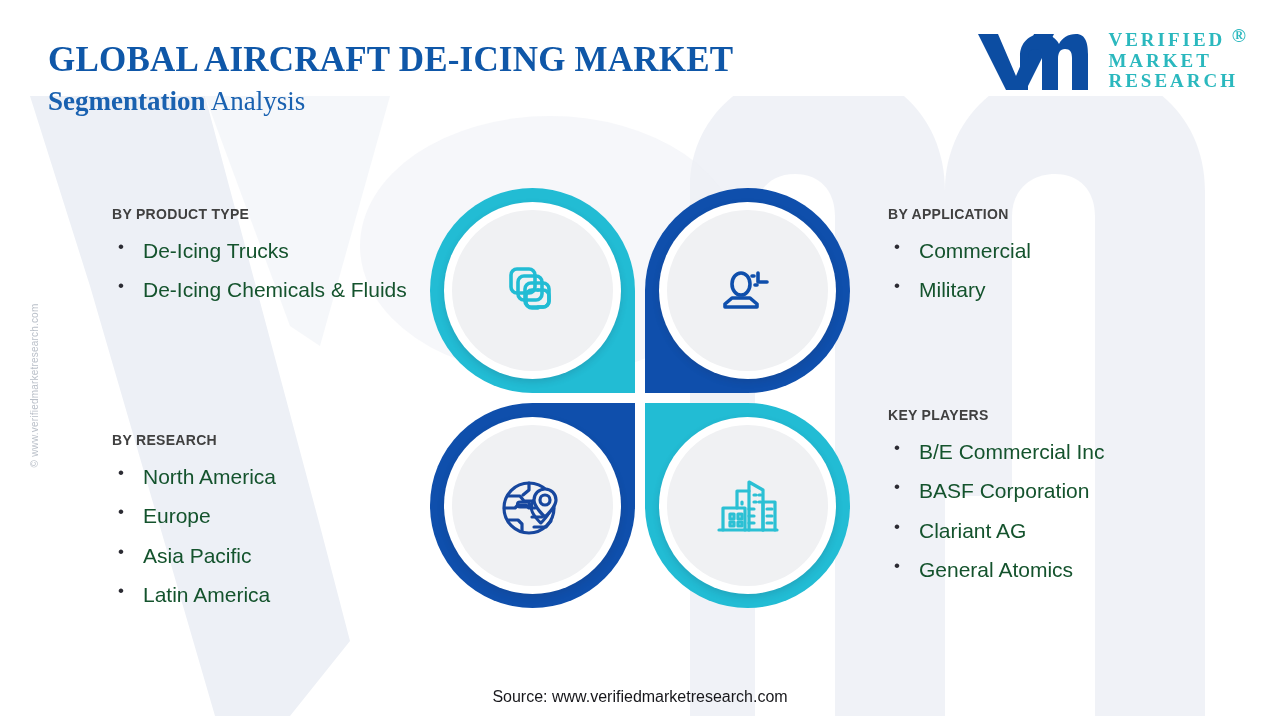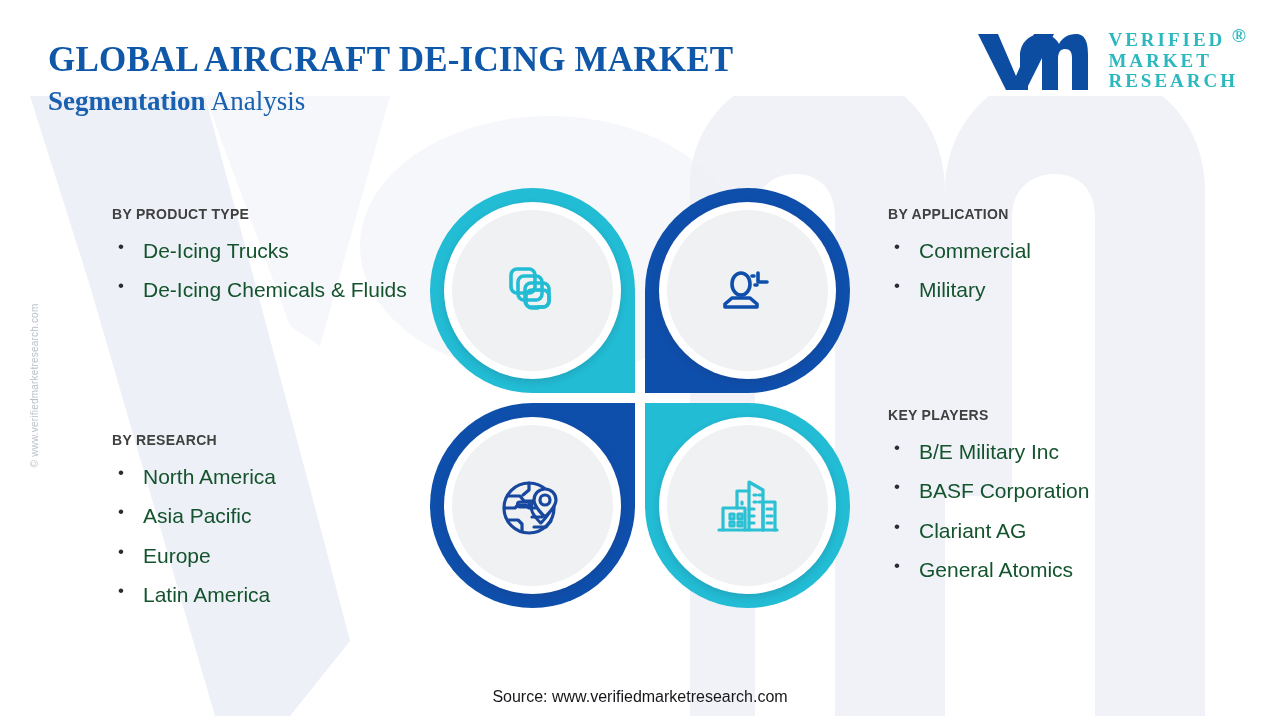--- a/index.html
+++ b/index.html
@@ -151,38 +151,38 @@
   <ul>
     <li>De-Icing Trucks</li>
     <li>De-Icing Chemicals &amp; Fluids</li>
   </ul>
 </div>
 
 <div class="block bl">
   <h3>BY RESEARCH</h3>
   <ul>
     <li>North America</li>
+    <li>Europe</li>
     <li>Asia Pacific</li>
-    <li>Europe</li>
     <li>Latin America</li>
   </ul>
 </div>
 
 <div class="block tr">
   <h3>BY APPLICATION</h3>
   <ul>
     <li>Commercial</li>
     <li>Military</li>
   </ul>
 </div>
 
 <div class="block br">
   <h3>KEY PLAYERS</h3>
   <ul>
-    <li>B/E Military Inc</li>
+    <li>B/E Commercial Inc</li>
     <li>BASF Corporation</li>
     <li>Clariant AG</li>
     <li>General Atomics</li>
   </ul>
 </div>
 
 <div class="quad">
 
   <div class="cell q1">
     <div class="ring" style="--ring:#22BCD4"></div>

